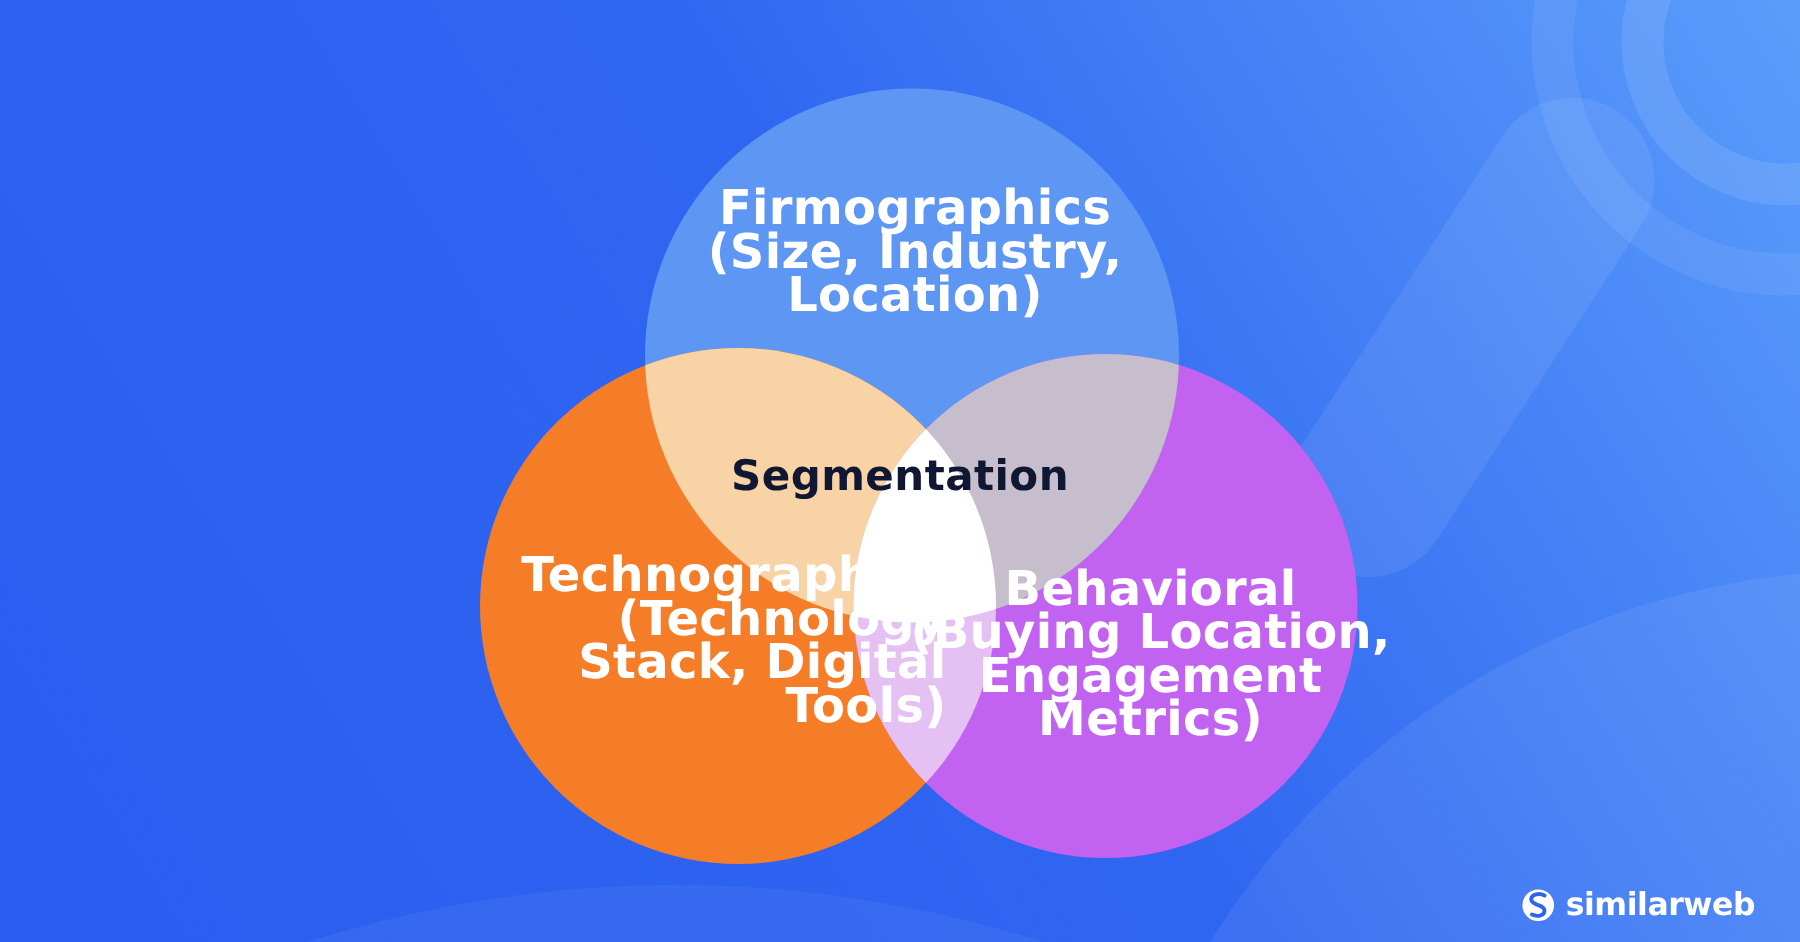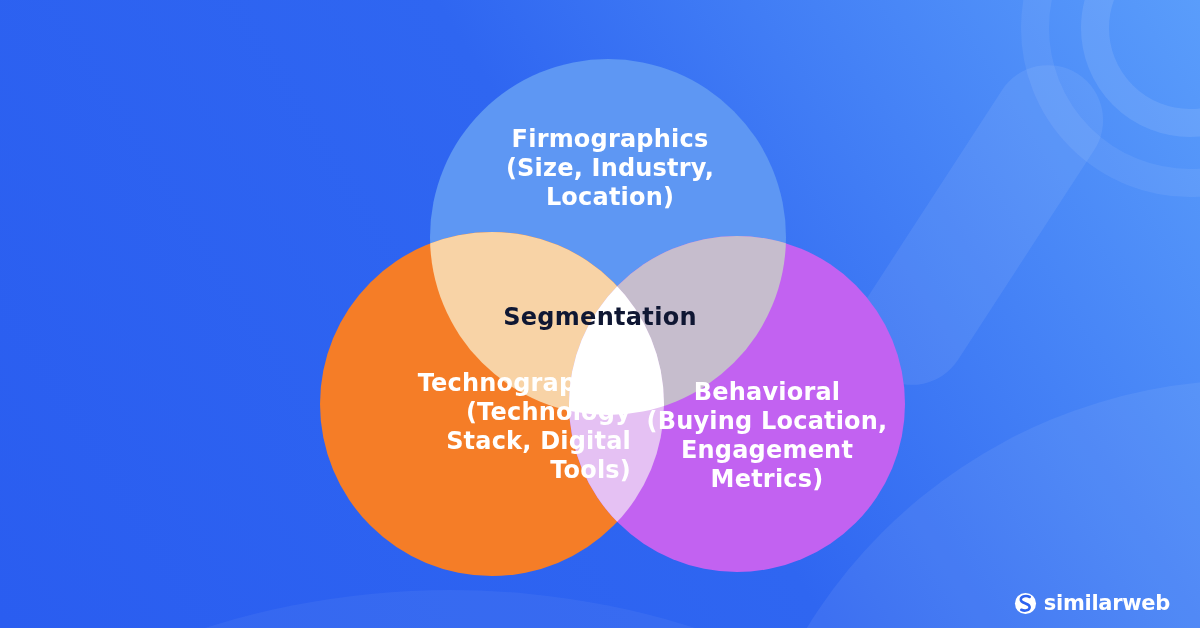--- a/index.html
+++ b/index.html
@@ -20,37 +20,37 @@
     top: 0;
     width: 1200px;
     height: 628px;
   }
   .circle-label {
     position: absolute;
     transform: translate(-50%, -50%);
     text-align: center;
     color: #FFFFFF;
     font-weight: bold;
-    font-size: 24px;
+    font-size: 32px;
     line-height: 29px;
     letter-spacing: 0.2px;
     white-space: pre-line;
     pointer-events: none;
   }
   #label-firmographics { left: 610px; top: 168px; width: 360px; }
   #label-technographics { left: 461px; top: 427px; width: 340px; text-align: right; }
   #label-behavioral { left: 767px; top: 436px; width: 380px; }
   .center-label {
     position: absolute;
     left: 600px;
     top: 317px;
     transform: translate(-50%, -50%);
     color: #0F1733;
     font-weight: bold;
-    font-size: 24px;
+    font-size: 28px;
     letter-spacing: 0.3px;
     white-space: nowrap;
     pointer-events: none;
   }
   .brand {
     position: absolute;
     right: 30px;
     bottom: 13px;
     display: flex;
     align-items: center;

